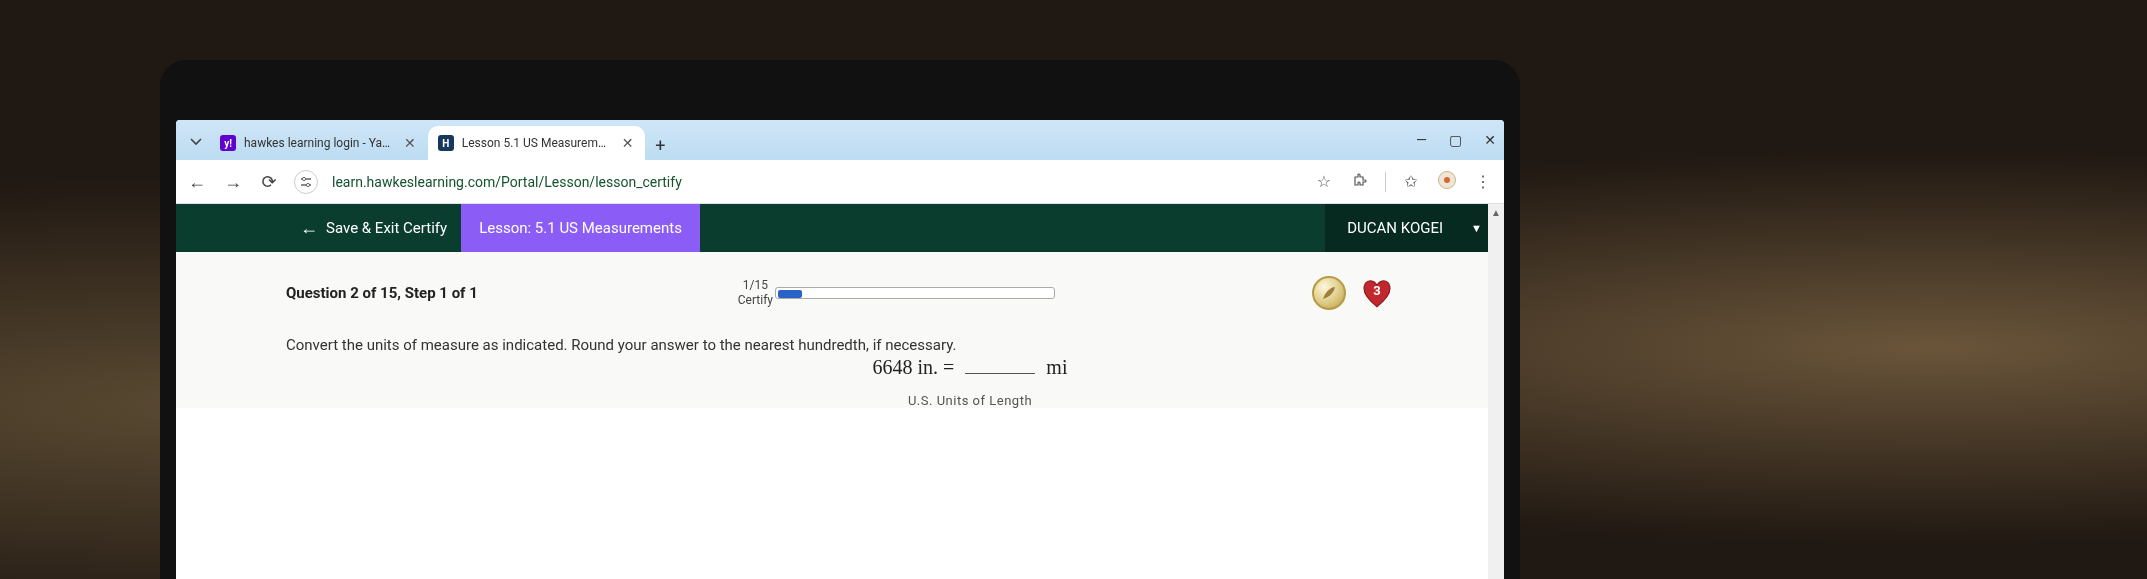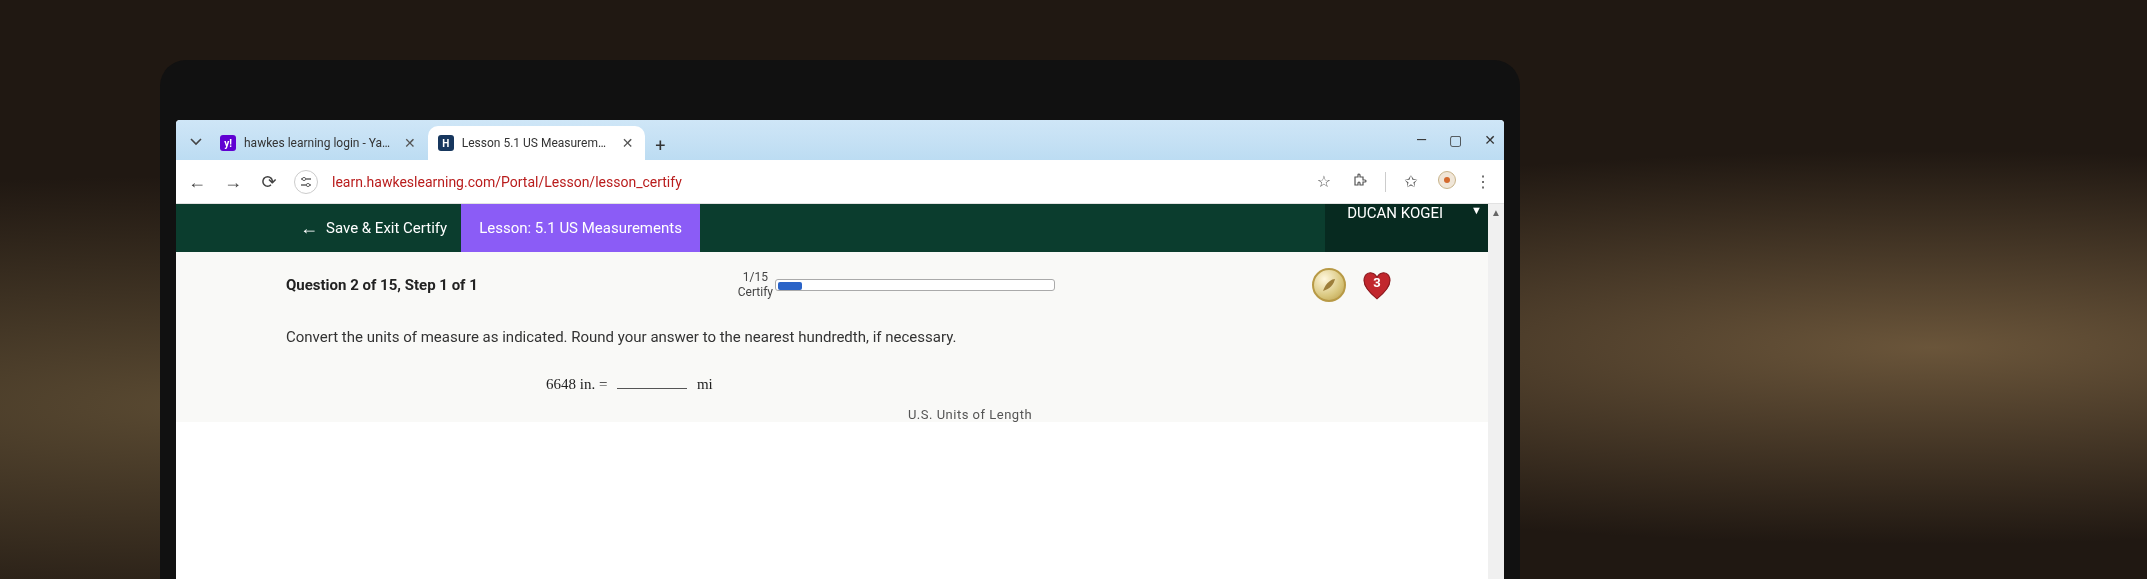--- a/index.html
+++ b/index.html
@@ -69,56 +69,56 @@
   .winctrls { position:absolute; right:8px; top:0; height:40px; display:flex; align-items:center; gap:22px; color:#333;}
   .winctrls span { font-size:14px; }
 
   
   .toolbar {
     height: 44px; background:#fff; border-bottom:1px solid #e2e2e2;
     display:flex; align-items:center; padding:0 10px; gap:14px;
   }
   .navicon { width:22px; text-align:center; color:#444; font-size:18px; }
   .siteico { width:24px;height:24px;border:1px solid #ccc;border-radius:50%;display:flex;align-items:center;justify-content:center;font-size:11px;color:#666;}
-  .url { font-size:14px; color:#b91c1c; flex:0 0 auto;}
+  .url { font-size:14px; color:#14532d; flex:0 0 auto;}
   .spacer { flex:1; }
   .ricon { width:22px; text-align:center; color:#555; font-size:16px;}
   .divider { width:1px; height:20px; background:#ccc; }
 
   
   .appbar {
     height: 48px; background:#0b3d2e;
     display:flex; align-items:center; color:#fff;
     padding-left:110px;
     font-size:15px;
   }
   .saveexit { display:flex; align-items:center; gap:8px; padding:0 14px; height:100%; }
   .saveexit .arrow { font-size:18px; }
   .lesson { padding:6px 18px; background:#8b5cf6; height:100%; display:flex; align-items:center; }
-  .userbox { margin-left:auto; padding:0 22px; height:100%; display:flex; gap:28px; background:#072a20;}
+  .userbox { margin-left:auto; padding:0 22px; height:100%; display:flex; align-items:center; gap:28px; background:#072a20;}
   .userbox .caret { font-size:11px;}
 
   
   .content { background:#f9f9f7; padding:0 0 0 0; }
-  .inner { padding:8px 110px 0 110px; }
+  .inner { padding:16px 110px 0 110px; }
 
   .qrow { display:flex; align-items:center; height:50px; }
   .qtitle { font-weight:700; font-size:15px; color:#222; flex:0 0 auto; }
   .progresswrap { margin-left:260px; display:flex; align-items:center; gap:2px; }
   .progresslbl { display:flex; flex-direction:column; align-items:center; font-size:12px; color:#444; line-height:1.25;}
   .progressbar { width:280px; height:12px; border:1px solid #aaa; border-radius:3px; background:#fff; position:relative;}
   .progressfill { position:absolute; left:2px; top:2px; height:8px; width:24px; background:#2a63c7; border-radius:2px;}
   .badges { margin-left:auto; display:flex; align-items:center; gap:14px;}
   .coin { width:34px;height:34px;border-radius:50%; background:radial-gradient(circle at 35% 30%, #fff7dd, #d9c77e 60%, #b89a46); border:2px solid #b89a46; display:flex;align-items:center;justify-content:center; color:#7a6320;}
   .heart { width:34px;height:34px; position:relative; display:flex;align-items:center;justify-content:center;}
   .heart svg { width:34px;height:34px; }
   .heart .n { position:absolute; color:#fff; font-weight:700; font-size:13px; top:7px;}
 
   .instruction { margin-top:18px; font-size:15px; color:#333; }
-  .equation { margin-top:28px; font-family: "Times New Roman", serif; font-size:15px; color:#222; text-align:left; padding-left:260px;}
+  .equation { font-family: "Times New Roman", serif; font-size:20px; color:#222; text-align:center; padding-left:260px;}
   .equation .blank { display:inline-block; border-bottom:1px solid #555; min-width:70px; height:1em; vertical-align:baseline; margin:0 6px;}
   .subhead { margin-top:14px; text-align:center; padding-left:260px; font-size:13px; color:#555; letter-spacing:0.5px;}
 
   .scrolltrack { position:absolute; right:0; top:84px; bottom:0; width:16px; background:#f0f0f0;}
   .scrollup { width:16px;height:16px;display:flex;align-items:center;justify-content:center;font-size:10px;color:#666;}
 </style>
 </head>
 <body>
 
 <div class="bg"></div>

